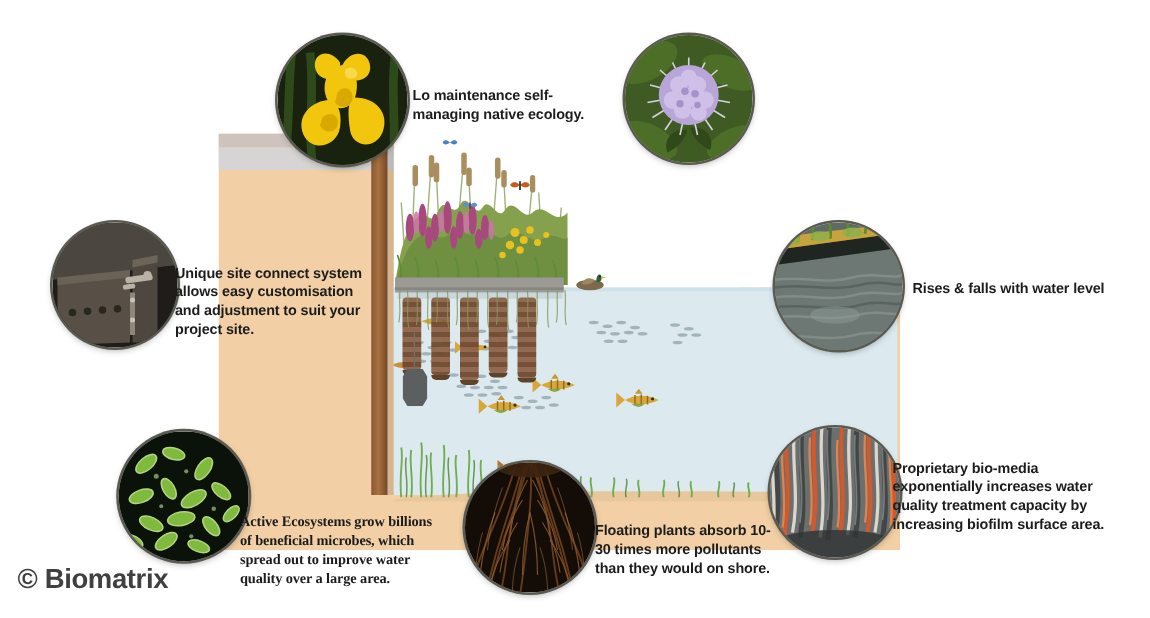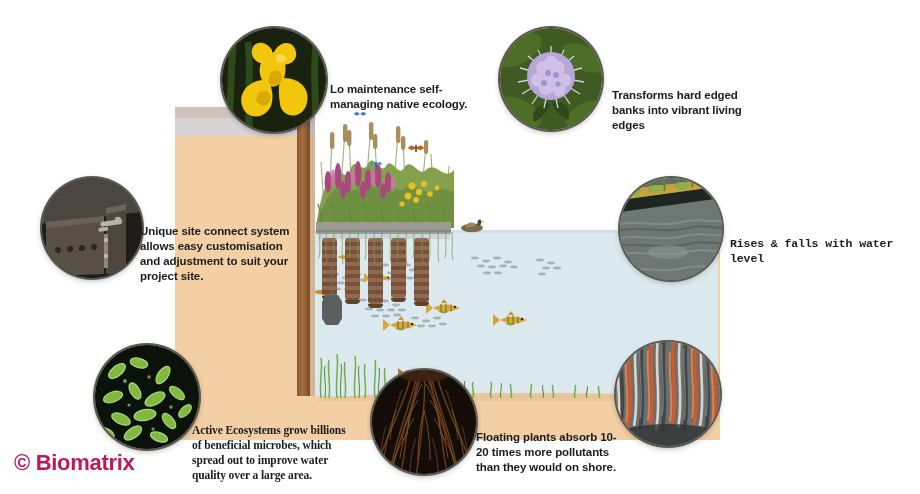--- a/index.html
+++ b/index.html
@@ -106,27 +106,26 @@
     box-shadow:0 0 0 2px #5a5a52, 0 2px 6px rgba(0,0,0,.35);
     overflow:hidden;
   }
 
   
   .label{
     position:absolute;
     font-family:"Liberation Sans", sans-serif;
     font-size:11.5px;line-height:15px;font-weight:bold;color:#1c1c1c;
     letter-spacing:-0.1px;
-    margin-top:12px;
   }
 
   .watermark{
     position:absolute;left:14px;top:450px;
     font-family:"Liberation Sans", sans-serif;
-    font-size:22px;font-weight:bold;color:#be185d;letter-spacing:-0.3px;
+    font-size:22px;font-weight:bold;color:#404040;letter-spacing:-0.3px;
   }
 </style>
 </head>
 <body>
 
 <div class="stage">
 
   <div class="scene">
 
     <div class="left-bank"></div>
@@ -712,26 +711,26 @@
           <path d="M90 2 C88 26 94 48 90 74"></path>
       </g>
       <g fill="#2f3333" opacity=".8">
         <ellipse cx="52" cy="96" rx="54" ry="14"></ellipse>
       </g>
     </svg>
   </div>
 
   <div class="label" style="left:330px;top:70px;width:165px;">Lo maintenance self-managing native ecology.</div>
 
-  <div class="label" style="left:612px;top:76px;width:160px;">Transforms hard edged banks into vibrant living edges</div>
 
   <div class="label" style="left:140px;top:212px;width:150px;">Unique site connect system allows easy customisation and adjustment to suit your project site.</div>
 
-  <div class="label" style="left:730px;top:224px;width:175px;font-family:Liberation Mono, monospace;">Rises &amp; falls with water level</div>
+  <div class="label" style="left:730px;top:224px;width:175px;">Rises &amp; falls with water level</div>
 
   <div class="label" style="left:192px;top:411px;width:165px;font-family:Liberation Serif, serif;">Active Ecosystems grow billions of beneficial microbes, which spread out to improve water quality over a large area.</div>
 
-  <div class="label" style="left:476px;top:418px;width:145px;">Floating plants absorb 10-20 times more pollutants than they would on shore.</div>
-
+  <div class="label" style="left:476px;top:418px;width:145px;">Floating plants absorb 10-30 times more pollutants than they would on shore.</div>
+
+  <div class="label" style="left:714px;top:368px;width:186px;">Proprietary bio-media exponentially increases water quality treatment capacity by increasing biofilm surface area.</div>
 
   <div class="watermark">© Biomatrix</div>
 
 </div>
 
 </body></html>

